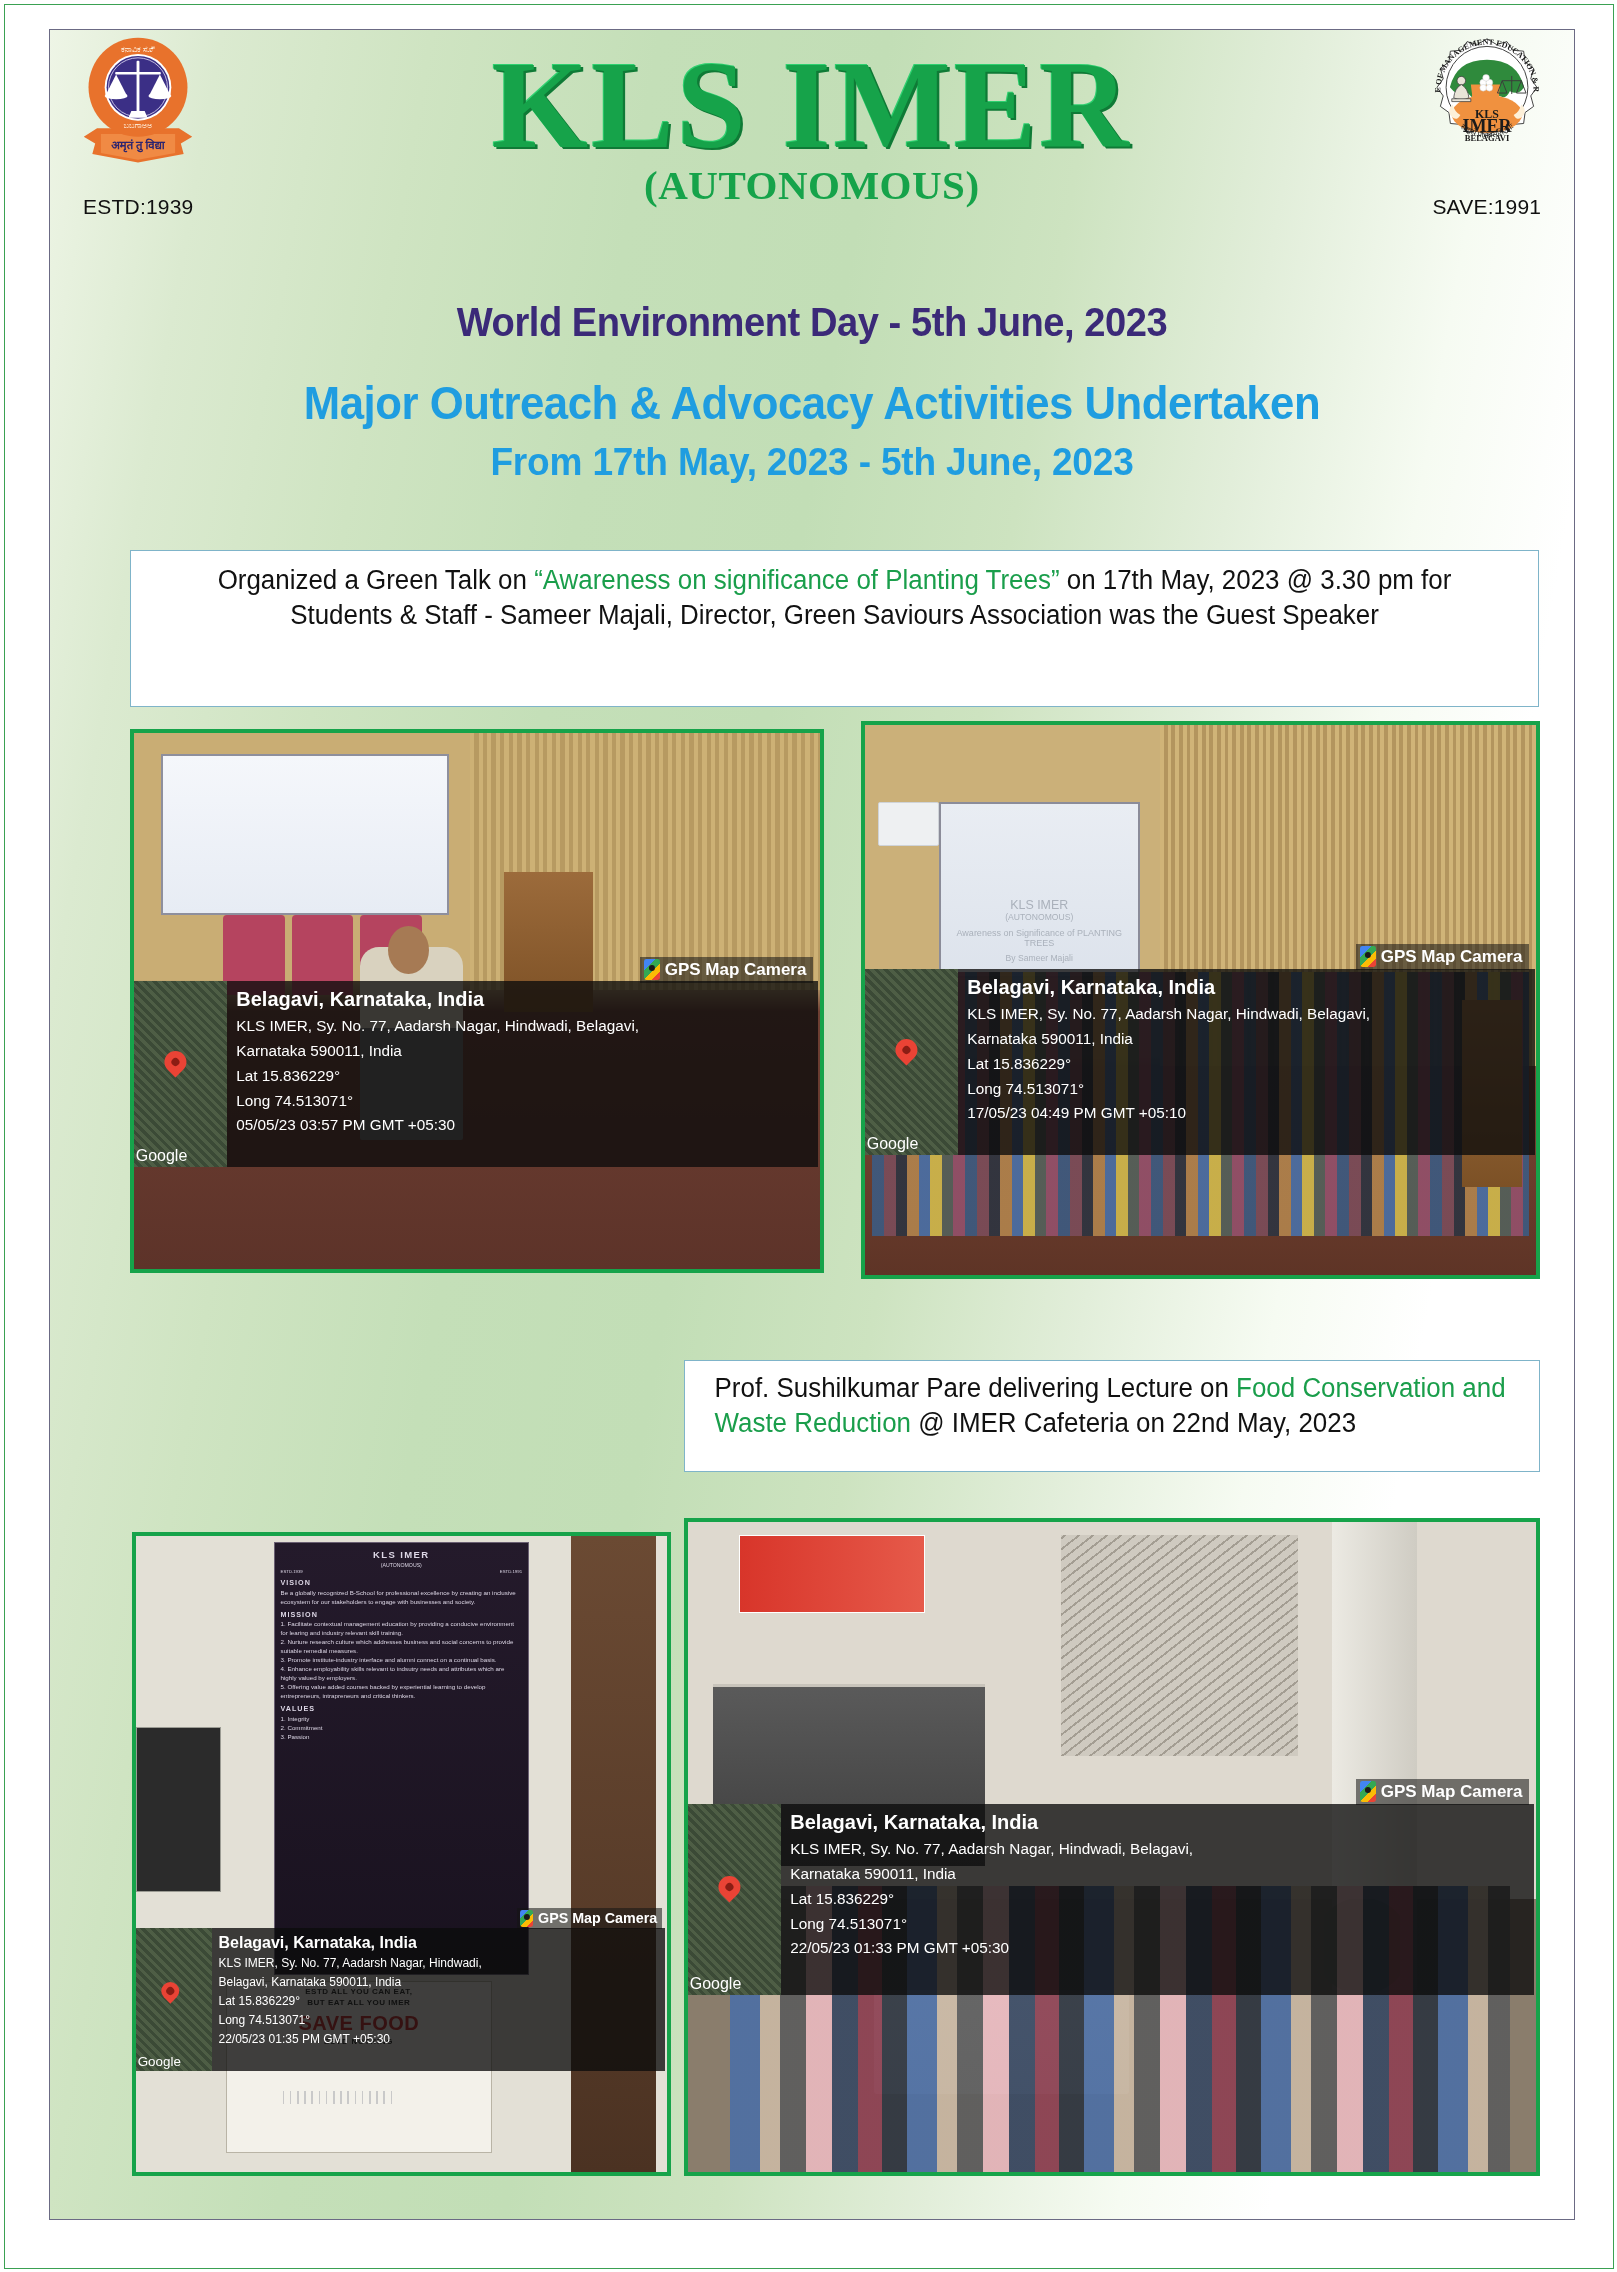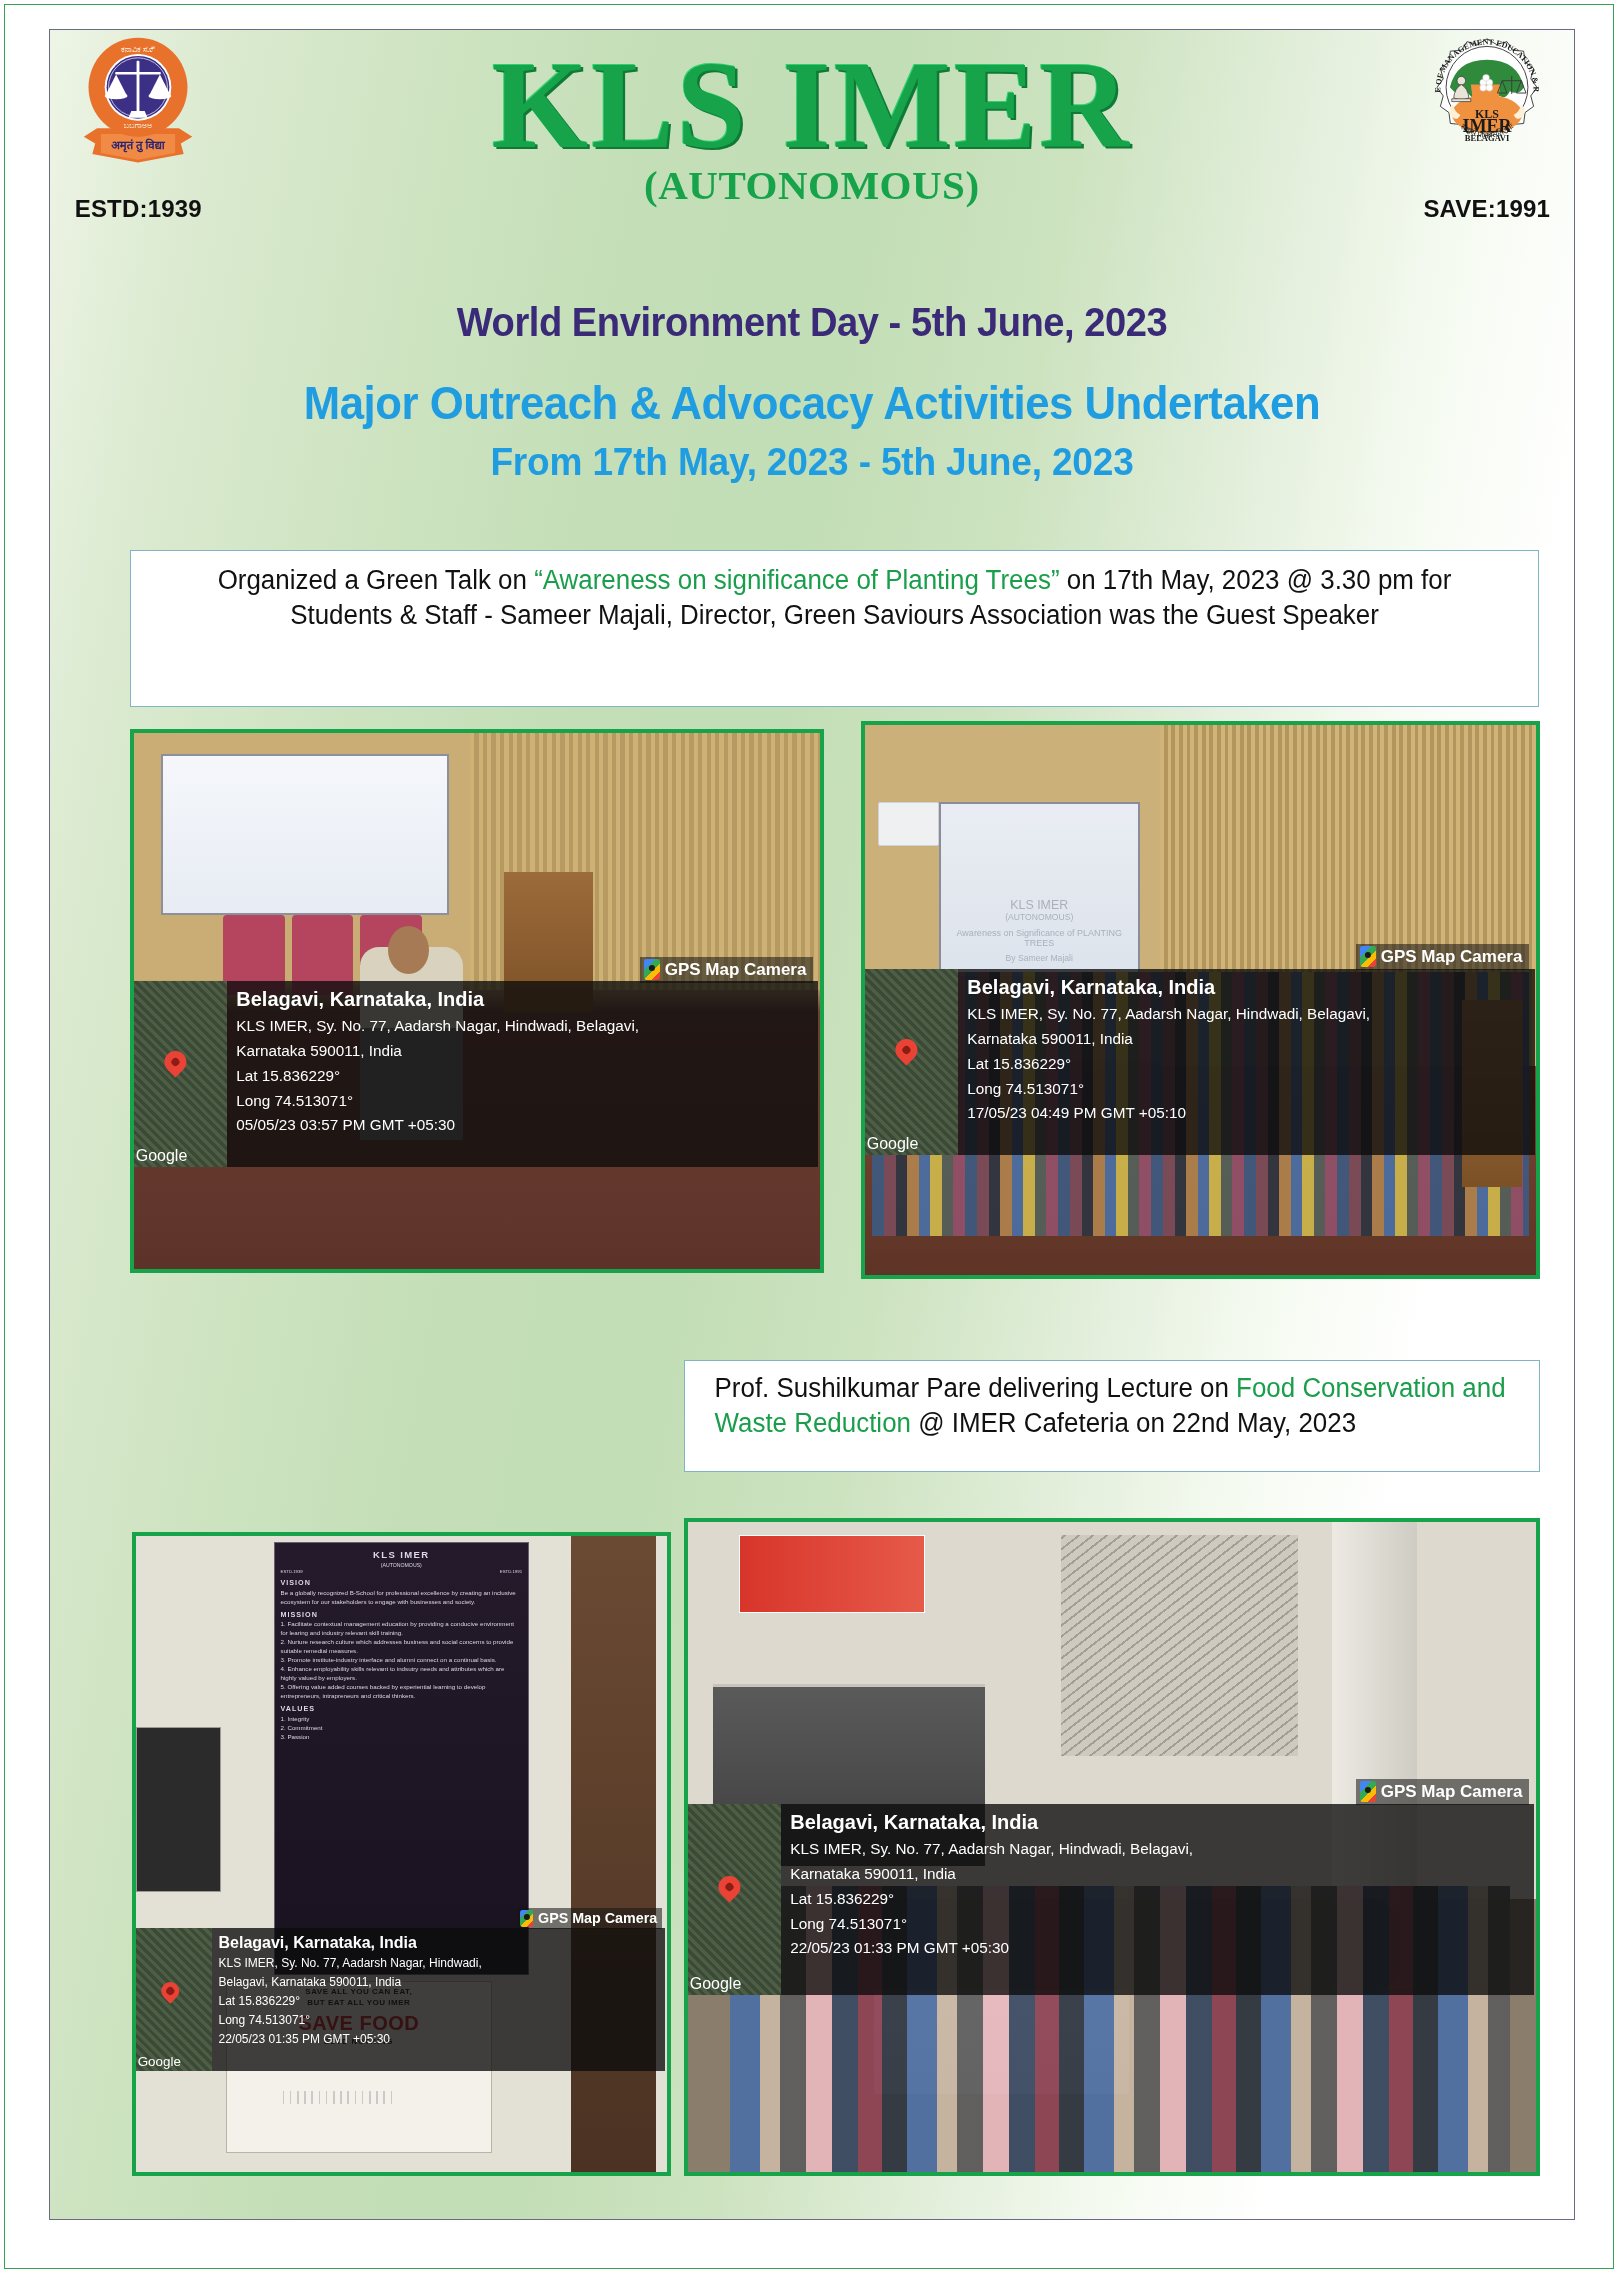--- a/index.html
+++ b/index.html
@@ -42,21 +42,21 @@
   }
 
   
   .header {
     position: relative;
     height: 267px;
   }
   .logo-left  { position: absolute; left: 24px;  top: 4.8px; width: 129px; text-align: center; }
   .logo-right { position: absolute; right: 18px; top: 4.8px; width: 138px; text-align: center; }
   .logo-estd {
-    font-size: 24px; font-weight: bold; color: #111; letter-spacing: 0.2px;
+    font-size: 21px; font-weight: normal; color: #111; letter-spacing: 0.2px;
     margin-top: 1.9px; font-family: "Liberation Sans", sans-serif;
   }
 
   .title-block { position: absolute; left: 0; right: 0; top: 0; text-align: center; }
   .kls-imer {
     font-family: "Liberation Serif", serif;
     font-size: 124px;
     font-weight: bold;
     color: #16a34a;
     letter-spacing: 2.9px;
@@ -544,21 +544,21 @@
           <div>2. Nurture research culture which addresses business and social concerns to provide suitable remedial measures.</div>
           <div>3. Promote institute-industry interface and alumni connect on a continual basis.</div>
           <div>4. Enhance employability skills relevant to indsutry needs and attributes which are highly valued by employers.</div>
           <div>5. Offering value added courses backed by experiential learning to develop entrepreneurs, intrapreneurs and critical thinkers.</div>
           <div class="ph">VALUES</div>
           <div>1. Integrity</div>
           <div>2. Commitment</div>
           <div>3. Passion</div>
         </div>
         <div class="p3-sign">
-          <div class="l1">SAVE ALL YOU CAN EAT,</div>
+          <div class="l1">ESTD ALL YOU CAN EAT,</div>
           <div class="l1">BUT EAT ALL YOU IMER</div>
           <div class="p3-forks"></div>
           <div class="save">SAVE FOOD</div>
           <div class="l3">ESTD NOTHING</div>
         </div>
       </div>
 
       <div class="gps-badge" style="right:4.8px; top:372px; padding:1.9px 4.8px 1.9px 2.9px;">
         <span class="app-ico" style="width:13.4px;height:17px;"></span>
         <span class="app-name" style="font-size:14.3px;">GPS Map Camera</span>

